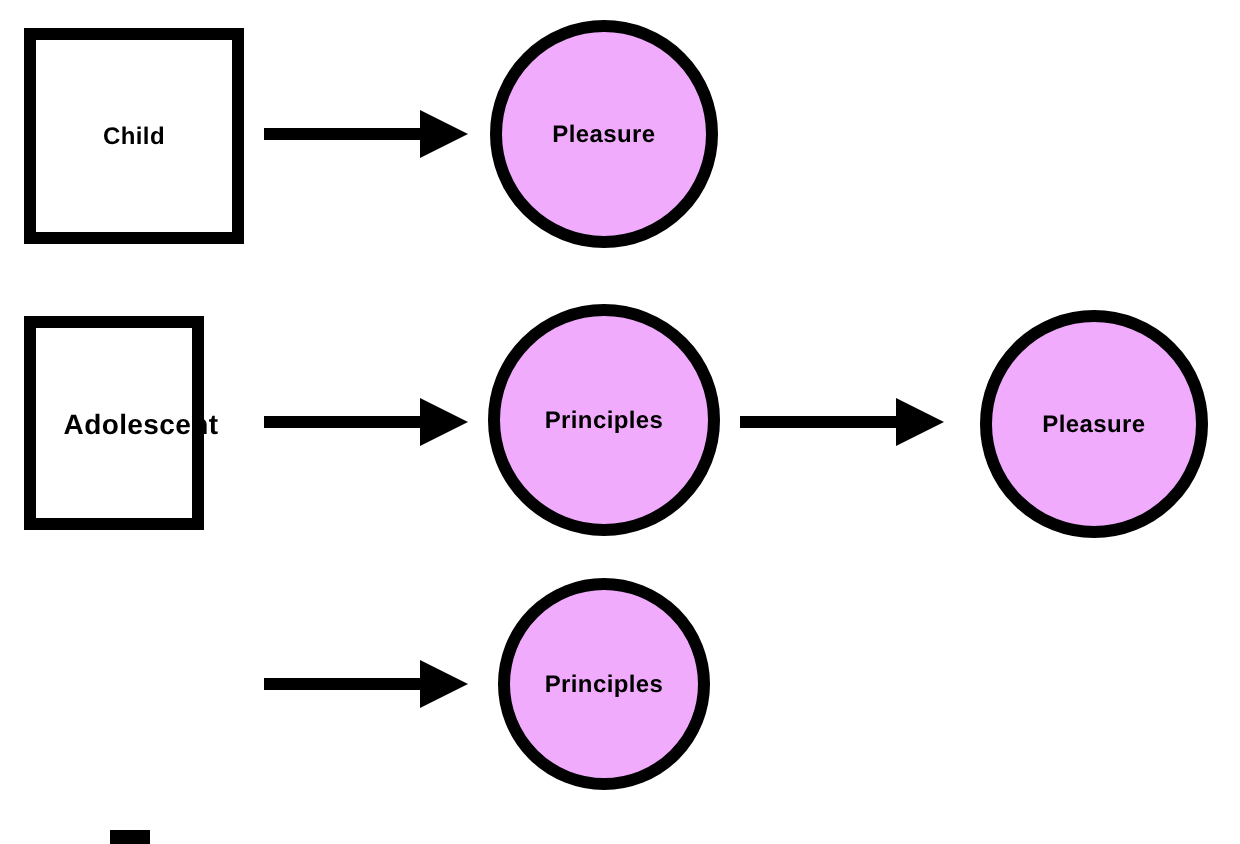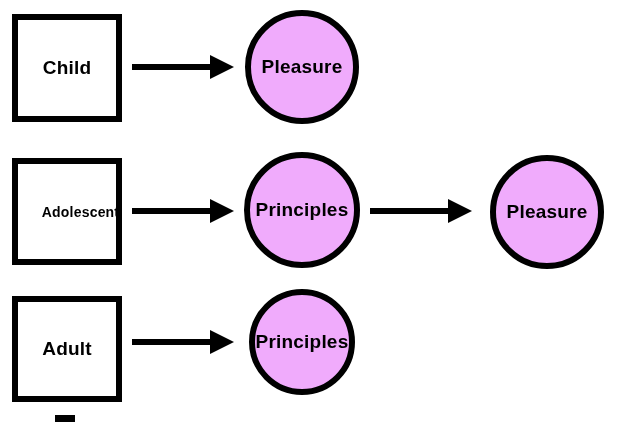--- a/index.html
+++ b/index.html
@@ -29,21 +29,21 @@
     box-sizing: border-box;
     border: 6px solid #000000;
     border-radius: 50%;
     background: #f0abfc;
     display: flex;
     align-items: center;
     justify-content: center;
   }
   .label {
     font-weight: bold;
-    font-size: 19px;
+    font-size: 12px;
     color: #000000;
     text-align: center;
     letter-spacing: 0.2px;
   }
   .arrow { position: absolute; height: 24px; }
   .arrow .shaft {
     position: absolute;
     left: 0; right: 20px; top: 9px;
     height: 6px;
     background: #000000;
@@ -67,41 +67,38 @@
     <span class="label">Child</span>
   </div>
   <div class="arrow" style="left:132px; top:55px; width:102px;">
     <span class="shaft"></span>
     <span class="head"></span>
   </div>
   <div class="circle" style="left:245px; top:10px; width:114px; height:114px;">
     <span class="label">Pleasure</span>
   </div>
 
-  <div class="box" style="left:12px; top:158px; width:110px; height:107px;padding-left:27px;">
+  <div class="box" style="left:12px; top:158px; width:90px; height:107px;padding-left:27px;">
     <span class="label" style="font-size:14px;">Adolescent</span>
   </div>
   <div class="arrow" style="left:132px; top:199px; width:102px;">
     <span class="shaft"></span>
     <span class="head"></span>
   </div>
   <div class="circle" style="left:244px; top:152px; width:116px; height:116px;">
     <span class="label">Principles</span>
   </div>
   <div class="arrow" style="left:370px; top:199px; width:102px;">
     <span class="shaft"></span>
     <span class="head"></span>
   </div>
   <div class="circle" style="left:490px; top:155px; width:114px; height:114px;">
     <span class="label">Pleasure</span>
   </div>
 
-  <div class="box" style="left:12px; top:296px; width:110px; height:106px;">
-    <span class="label">Adult</span>
-  </div>
   <div class="arrow" style="left:132px; top:330px; width:102px;">
     <span class="shaft"></span>
     <span class="head"></span>
   </div>
   <div class="circle" style="left:249px; top:289px; width:106px; height:106px;">
     <span class="label">Principles</span>
   </div>
 
   <div class="artifact" style="left:55px; top:415px; width:20px; height:7px;"></div>
 

